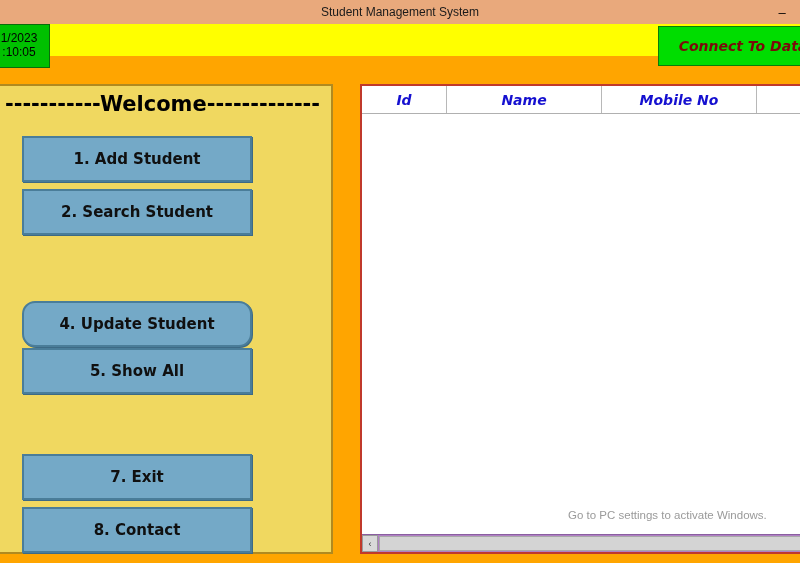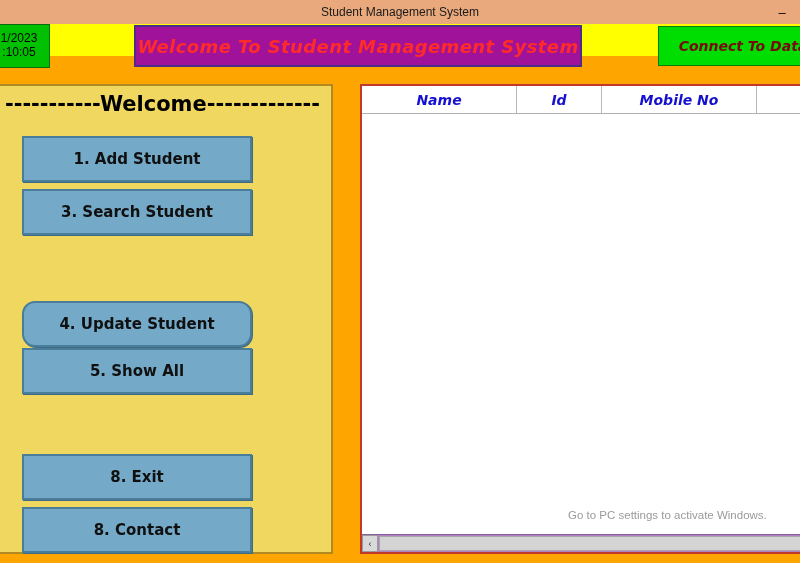--- a/index.html
+++ b/index.html
@@ -218,57 +218,54 @@
     </div>
   </div>
 
   <div class="header-row">
 
     <div class="clock-box">
       <div class="clock-line">1/2023</div>
       <div class="clock-line">:10:05</div>
     </div>
 
-    <div class="welcome-banner">
-      <div class="welcome-banner-text">Welcome To Student Management System</div>
-    </div>
 
     <div class="connect-btn">
       <div class="connect-btn-text">Connect To Datab</div>
     </div>
   </div>
 
   <div class="menu-panel">
     <div class="menu-title">-----------Welcome-------------</div>
 
     <div class="menu-btn" style="top:50px;">
       <span class="menu-btn-text">1. Add Student</span>
     </div>
     <div class="menu-btn" style="top:103px;">
-      <span class="menu-btn-text">3. Search Student</span>
+      <span class="menu-btn-text">2. Search Student</span>
     </div>
     <div class="menu-btn" style="top:215px;border-radius:13px;">
       <span class="menu-btn-text">4. Update Student</span>
     </div>
     <div class="menu-btn" style="top:262px;">
       <span class="menu-btn-text">5. Show All</span>
     </div>
     <div class="menu-btn" style="top:368px;">
-      <span class="menu-btn-text">8.  Exit</span>
+      <span class="menu-btn-text">7.  Exit</span>
     </div>
     <div class="menu-btn" style="top:421px;">
       <span class="menu-btn-text">8.  Contact</span>
     </div>
   </div>
 
   <div class="table-panel">
 
     <div class="table-header">
+      <div class="th" style="width:85px;">Id</div>
       <div class="th" style="width:155px;">Name</div>
-      <div class="th" style="width:85px;">Id</div>
       <div class="th" style="width:155px;">Mobile No</div>
     </div>
 
     <div class="table-body"></div>
 
     <div class="hscroll">
       <div class="hscroll-arrow">‹</div>
       <div class="hscroll-thumb"></div>
     </div>
   </div>

